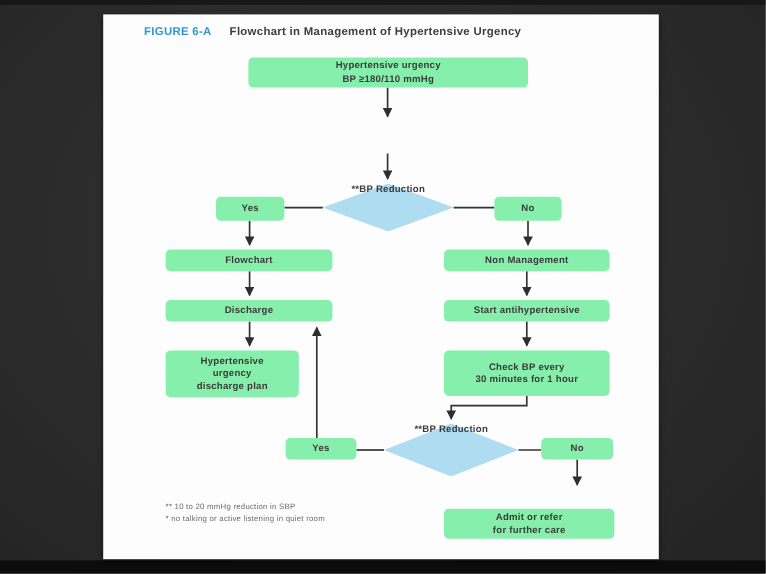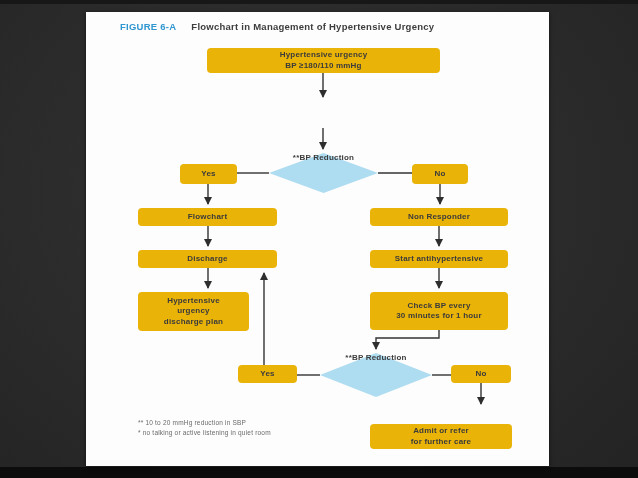--- a/index.html
+++ b/index.html
@@ -30,21 +30,21 @@
   }
   .slide-title {
     position: absolute; left: 34px; top: 9px;
     font-size: 9.5px; font-weight: bold; letter-spacing: 0.25px;
     color: #3d3d3d; white-space: nowrap;
   }
   .slide-title .accent { color: #2f96cf; margin-right: 15px; }
   .connectors { position: absolute; left: 0; top: 0; }
   .node {
     position: absolute;
-    background: #eab308;
+    background: #86efac;
     border-radius: 4px;
     color: #3b3b3b;
     font-size: 8px; font-weight: bold; letter-spacing: 0.2px;
     line-height: 1.3;
     display: flex; align-items: center; justify-content: center;
     text-align: center;
     white-space: pre-line;
   }
   .diamond-wrap {
     position: absolute;
@@ -112,21 +112,21 @@
       <div class="diamond-shape"></div>
       <div class="diamond-label">**BP Reduction</div>
     </div>
 
     <div class="node" style="left:94px;top:152px;width:57px;height:20px">Yes</div>
 
     <div class="node" style="left:326px;top:152px;width:56px;height:20px">No</div>
 
     <div class="node" style="left:52px;top:196px;width:139px;height:18px">Flowchart</div>
 
-    <div class="node" style="left:284px;top:196px;width:138px;height:18px">Non Responder</div>
+    <div class="node" style="left:284px;top:196px;width:138px;height:18px">Non Management</div>
 
     <div class="node" style="left:52px;top:238px;width:139px;height:18px">Discharge</div>
 
     <div class="node" style="left:284px;top:238px;width:138px;height:18px">Start antihypertensive</div>
 
     <div class="node" style="left:52px;top:280px;width:111px;height:39px">Hypertensive
 urgency
 discharge plan</div>
 
     <div class="node" style="left:284px;top:280px;width:138px;height:38px">Check BP every

